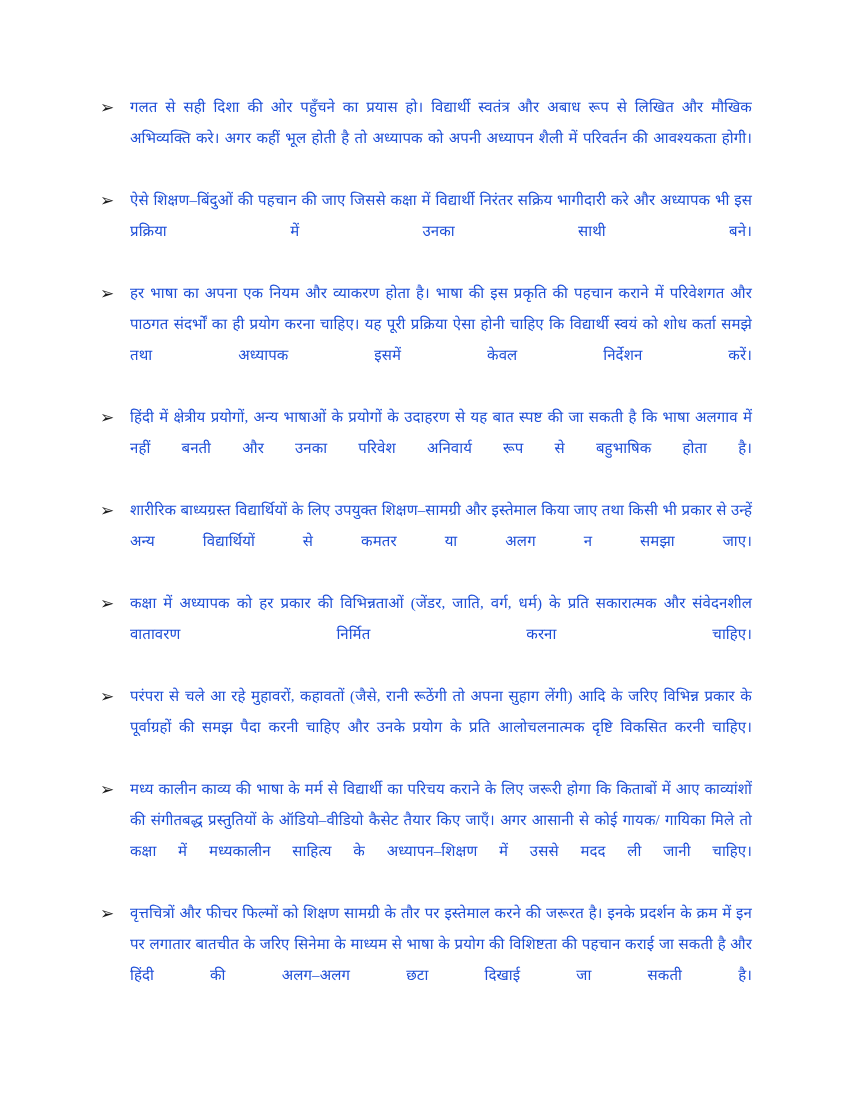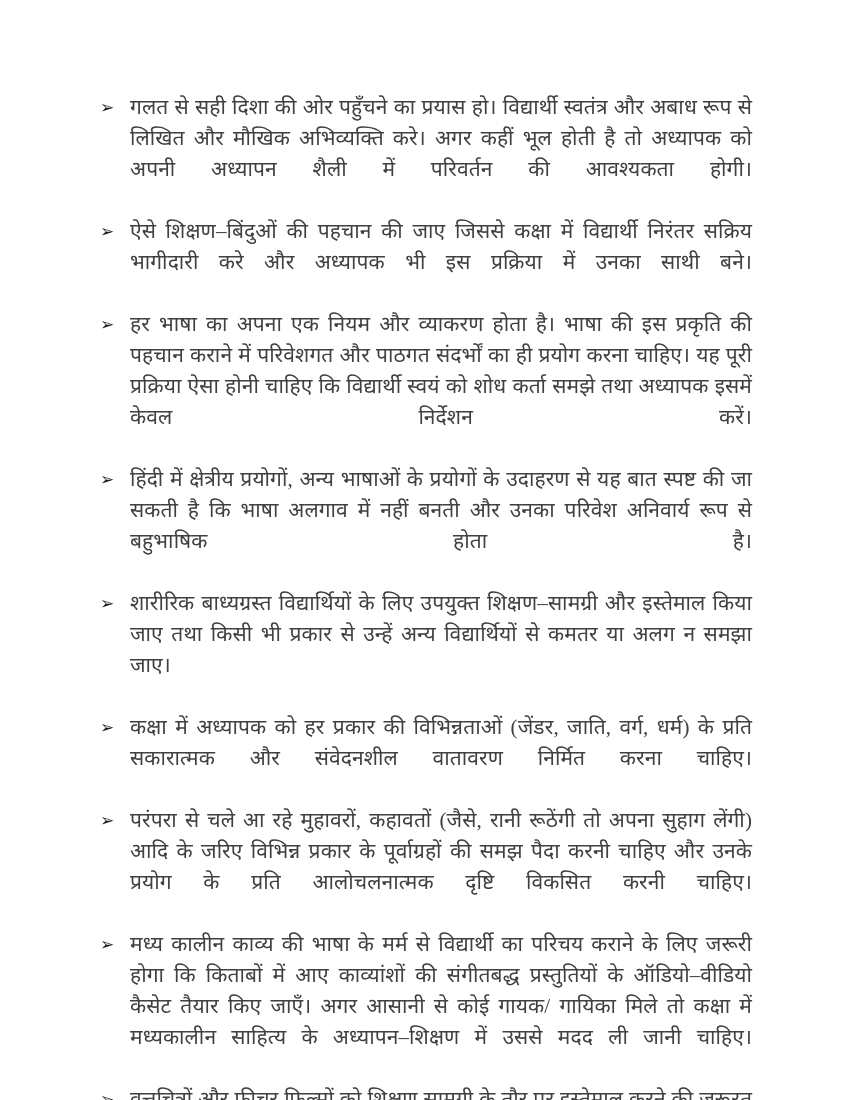--- a/index.html
+++ b/index.html
@@ -57,25 +57,25 @@
     font-size: 17px;
     font-family: "DejaVu Sans", sans-serif;
     color: #1a1a1a;
     text-align: left;
   }
 
   .bullet-text {
     display: block;
     text-align: justify;
     text-justify: inter-word;
-    font-size: 21px;
+    font-size: 15px;
     line-height: 31px;
     letter-spacing: 0.1px;
     word-spacing: 0.4px;
-    color: #404040;
+    color: #1d4ed8;
   }
 
   
   .bullet-text::after {
     content: "";
     display: inline-block;
     width: 100%;
   }
 </style>
 </head>

